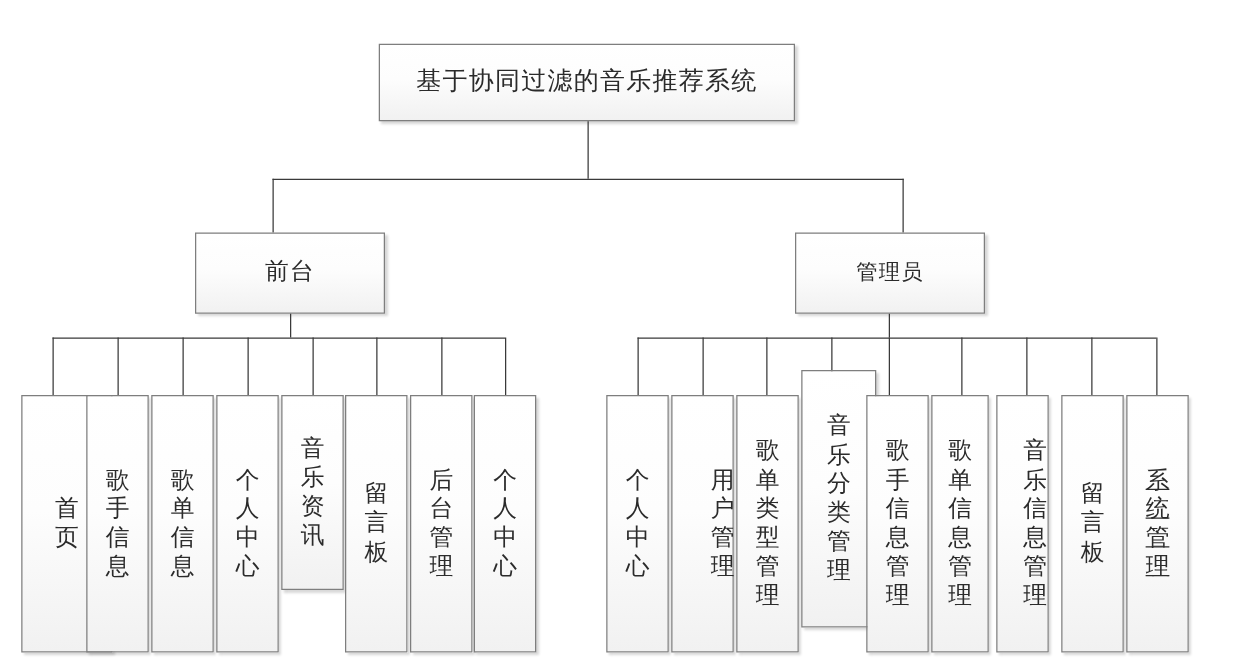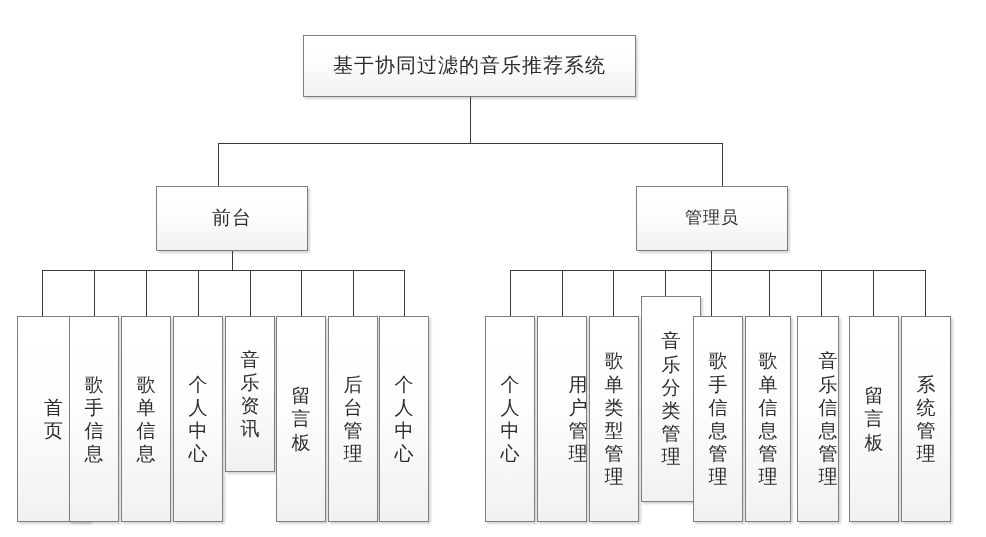--- a/index.html
+++ b/index.html
@@ -160,17 +160,17 @@
   </div>
   <div class="node leaf" style="left:745px; top:316px; width:46px; height:206px;">
     <span class="leaf-label">歌单信息管理</span>
   </div>
   <div class="node leaf" style="left:797px; top:316px; width:42px; height:206px;padding-left:20px;">
     <span class="leaf-label">音乐信息管理</span>
   </div>
   <div class="node leaf" style="left:849px; top:316px; width:50px; height:206px;">
     <span class="leaf-label">留言板</span>
   </div>
-  <div class="node leaf" style="left:901px; top:316px; width:50px; height:206px;">
+  <div class="node leaf" style="left:901px; top:316px; width:50px; height:206px;text-decoration:underline;">
     <span class="leaf-label">系统管理</span>
   </div>
 
 </div>
 
 </body></html>

